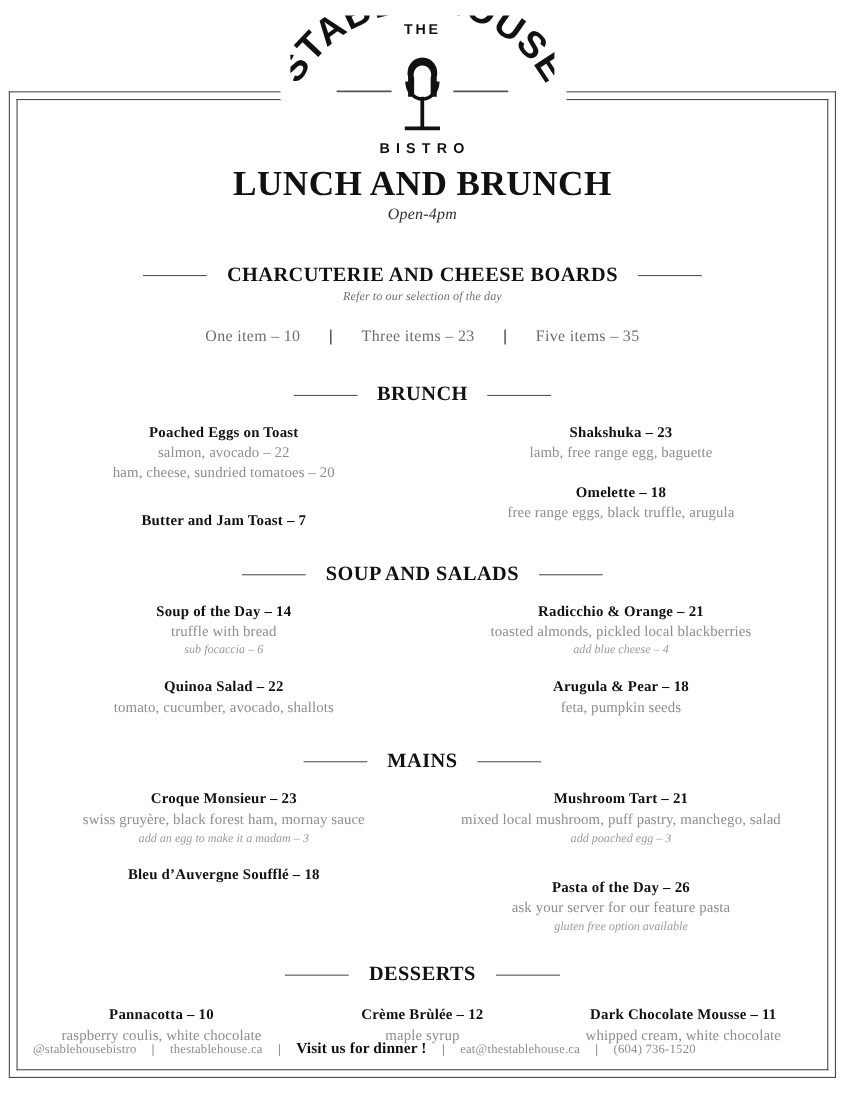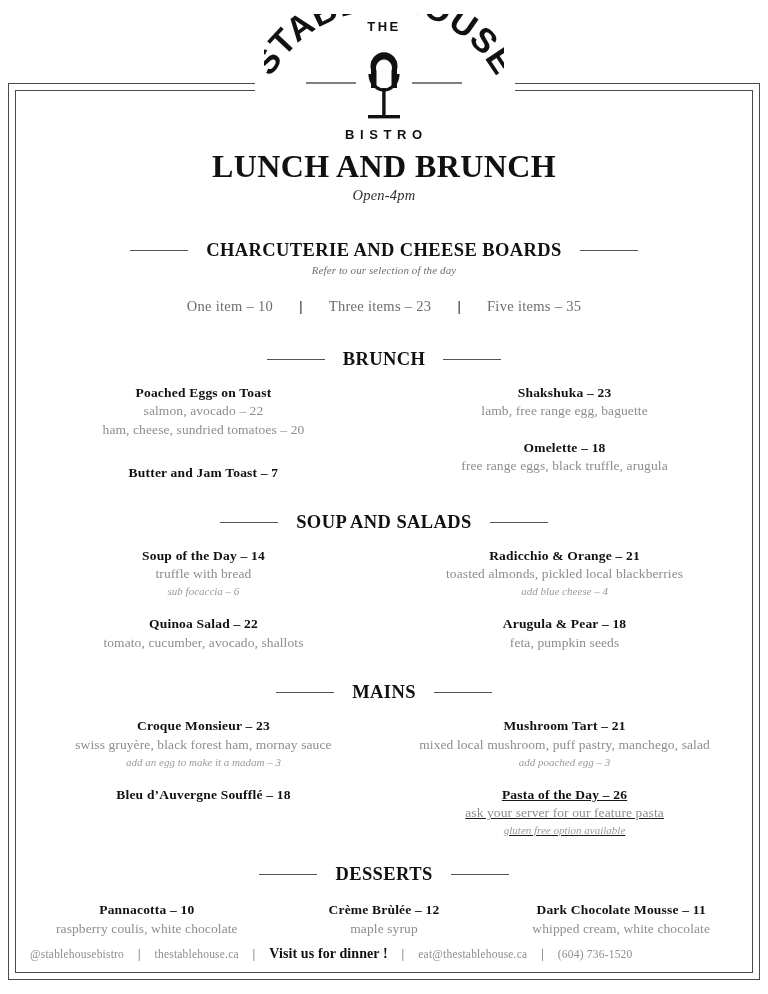--- a/index.html
+++ b/index.html
@@ -311,21 +311,21 @@
         <div class="item" style="margin-top:16px;text-align:center;">
           <div class="item-name">Bleu d’Auvergne Soufflé – 18</div>
         </div>
       </div>
       <div class="col">
         <div class="item">
           <div class="item-name">Mushroom Tart – 21</div>
           <div class="item-desc">mixed local mushroom, puff pastry, manchego, salad</div>
           <div class="item-add">add poached egg – 3</div>
         </div>
-        <div class="item" style="margin-top:16px;text-decoration:underline;">
+        <div class="item" style="margin-top:28px;">
           <div class="item-name">Pasta of the Day – 26</div>
           <div class="item-desc">ask your server for our feature pasta</div>
           <div class="item-add">gluten free option available</div>
         </div>
       </div>
     </div>
   </div>
 
   <div style="margin-top:26px;">
     <div class="section-head">

